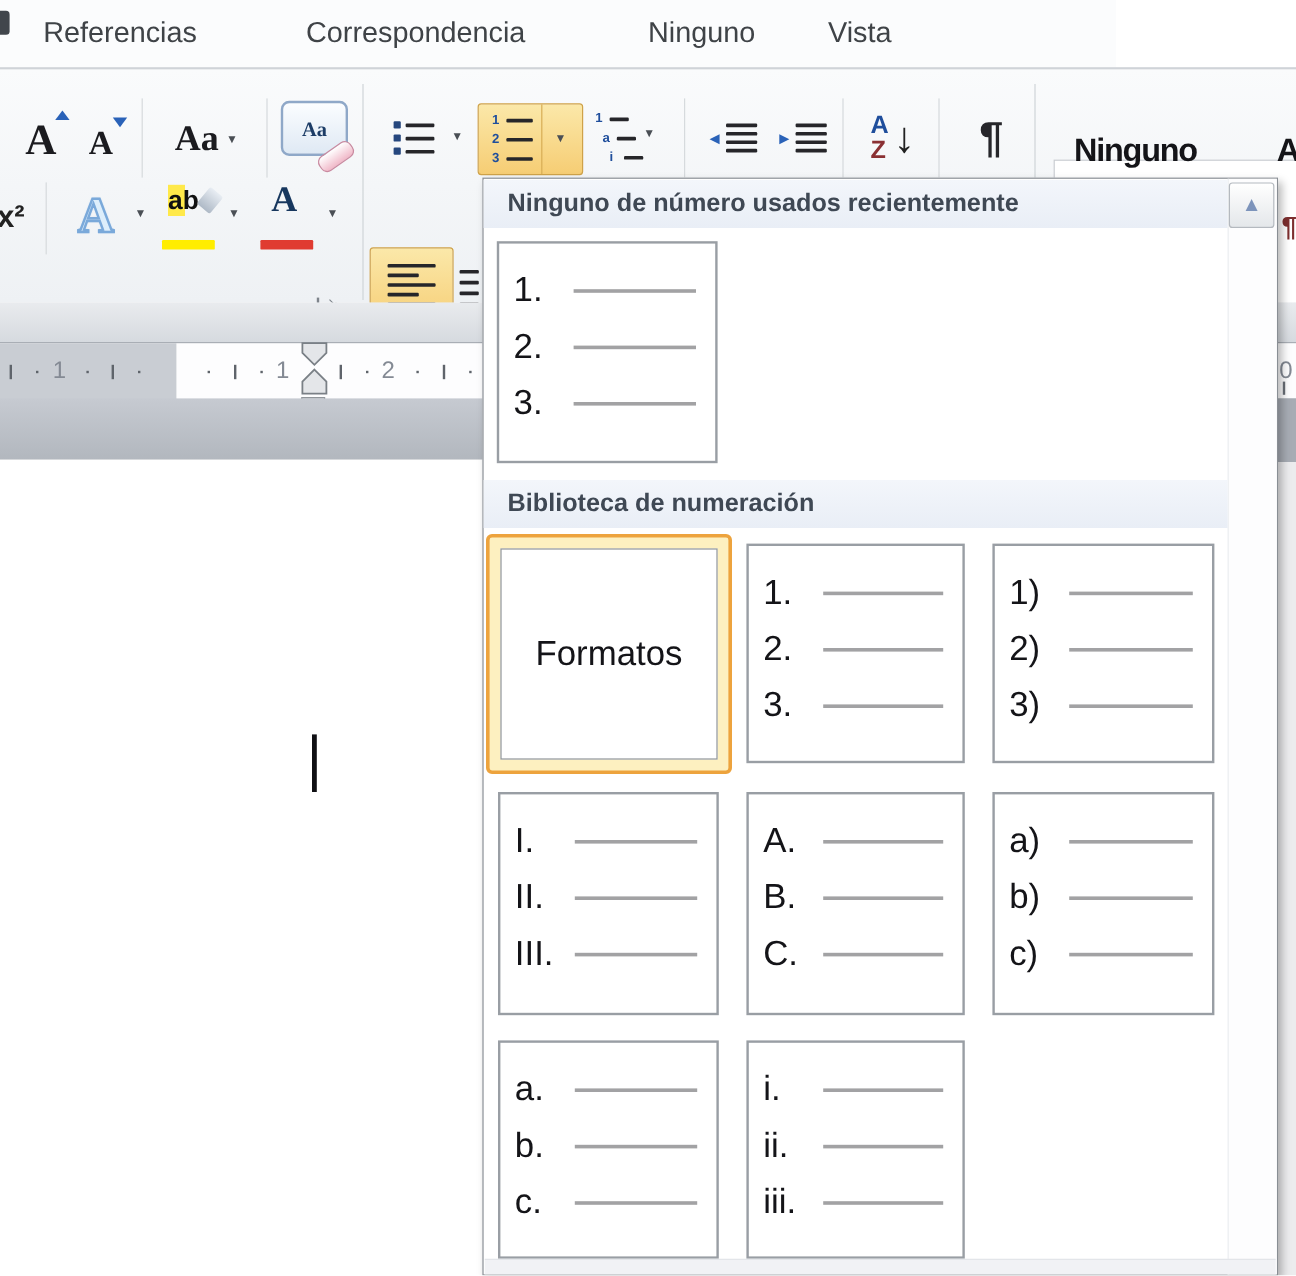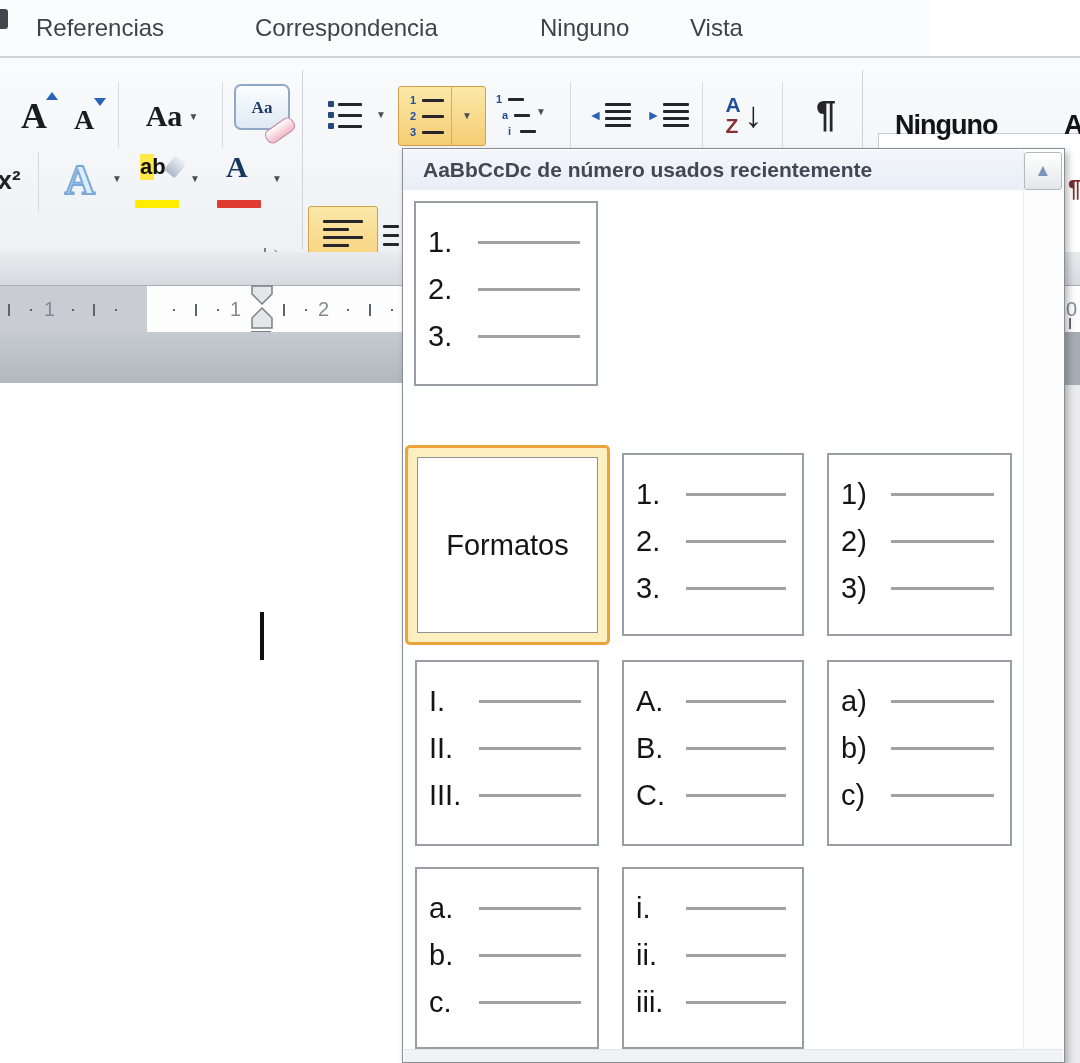--- a/index.html
+++ b/index.html
@@ -289,21 +289,21 @@
   <div class="page">
     <div class="caret"></div>
   </div>
 
   <div class="sliver-gray-strip"></div>
   <div class="sliver-bottom"></div>
   <div style="position:absolute;left:1069px;top:318px;width:2px;height:11px;background:#5f646b;z-index:5"></div>
 
   <div class="dropdown">
     <div class="dd-scrollcol"></div>
-    <div class="dd-header" style="top:1px">AaBbCcDc de número usados recientemente</div>
+    <div class="dd-header" style="top:1px">Ninguno de número usados recientemente</div>
     <div class="scroll-btn">
       <span>▲</span>
     </div>
     <div id="recent-grid">
         <div class="nb" style="left: 11px; top: 52px; width: 184px; height: 185px;">
           <div class="nb-rows">
             <div class="nb-row">
               <span class="nb-label">1.</span>
               <span class="nb-line"></span>
             </div>
@@ -311,20 +311,21 @@
               <span class="nb-label">2.</span>
               <span class="nb-line"></span>
             </div>
             <div class="nb-row">
               <span class="nb-label">3.</span>
               <span class="nb-line"></span>
             </div>
           </div>
         </div>
       </div>
+    <div class="dd-header" style="top:251px">Biblioteca de numeración</div>
     <div id="library-grid">
         <div class="sel-wrap" style="left: 2px; top: 296px; width: 205px; height: 200px;">
           <div class="sel-inner">Formatos</div>
         </div>
         <div class="nb" style="left: 219px; top: 304px; width: 182px; height: 183px;">
           <div class="nb-rows">
             <div class="nb-row">
               <span class="nb-label">1.</span>
               <span class="nb-line"></span>
             </div>

